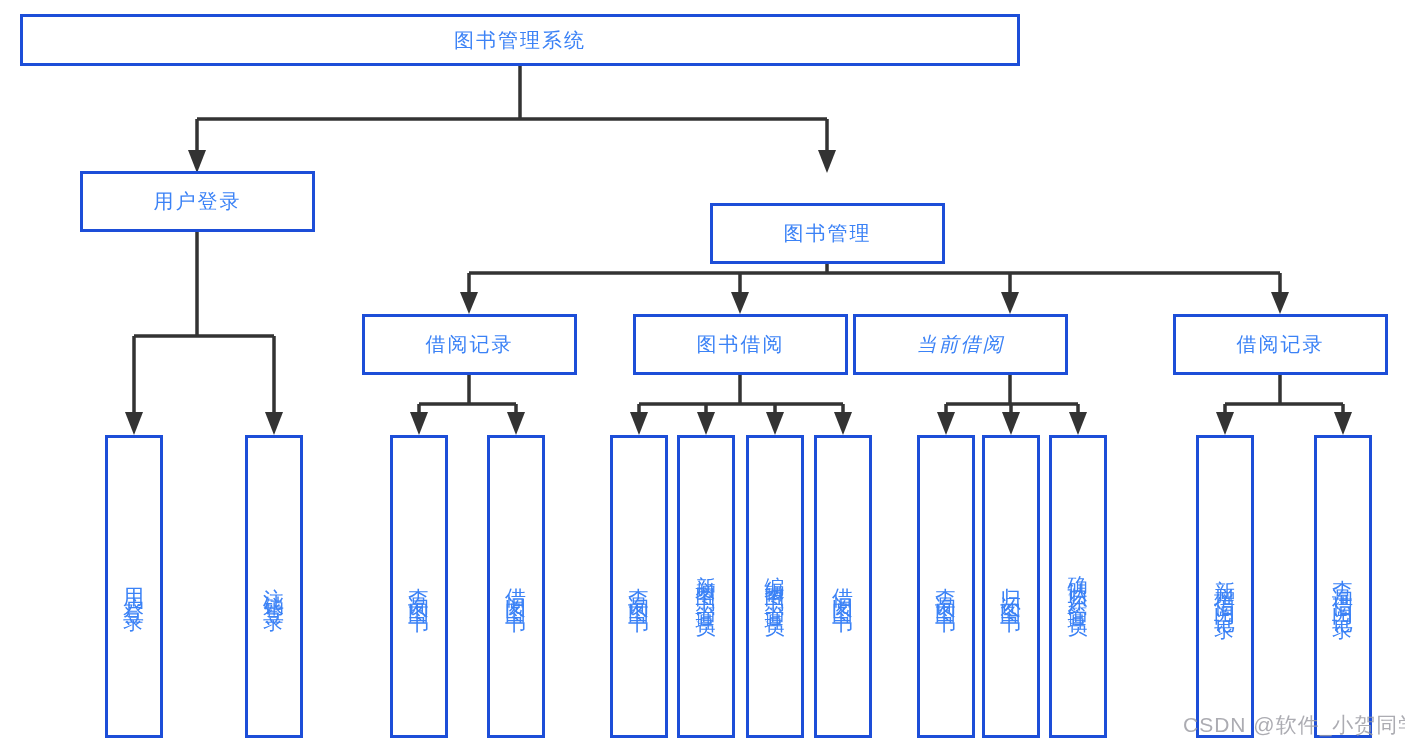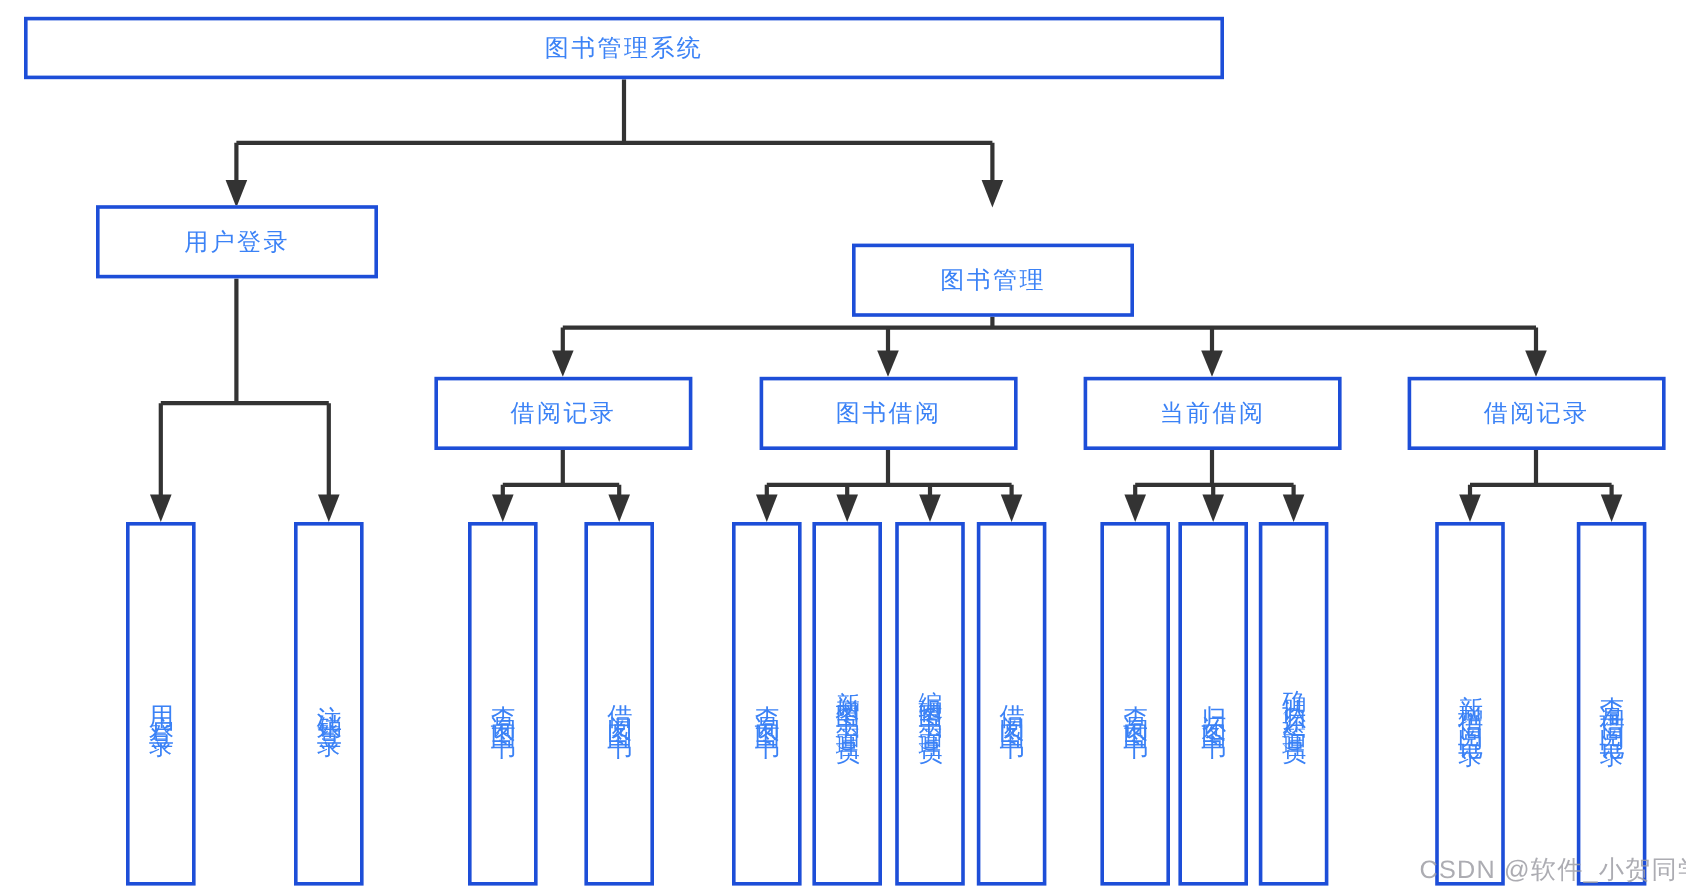--- a/index.html
+++ b/index.html
@@ -100,21 +100,21 @@
   <div class="node" style="left:710px;top:171px;width:235px;height:61px;margin-top:32px;">
     <span class="h-label">图书管理</span>
   </div>
 
   <div class="node" style="left:362px;top:314px;width:215px;height:61px;">
     <span class="h-label">借阅记录</span>
   </div>
   <div class="node" style="left:633px;top:314px;width:215px;height:61px;">
     <span class="h-label">图书借阅</span>
   </div>
-  <div class="node" style="left:903px;top:314px;width:215px;height:61px;">
+  <div class="node" style="left:853px;top:314px;width:215px;height:61px;font-style:italic;">
     <span class="h-label">当前借阅</span>
   </div>
   <div class="node" style="left:1173px;top:314px;width:215px;height:61px;">
     <span class="h-label">借阅记录</span>
   </div>
 
   <div class="node v-node" style="left:105px;">
     <span class="v-label">用户登录</span>
   </div>
   <div class="node v-node" style="left:245px;">

